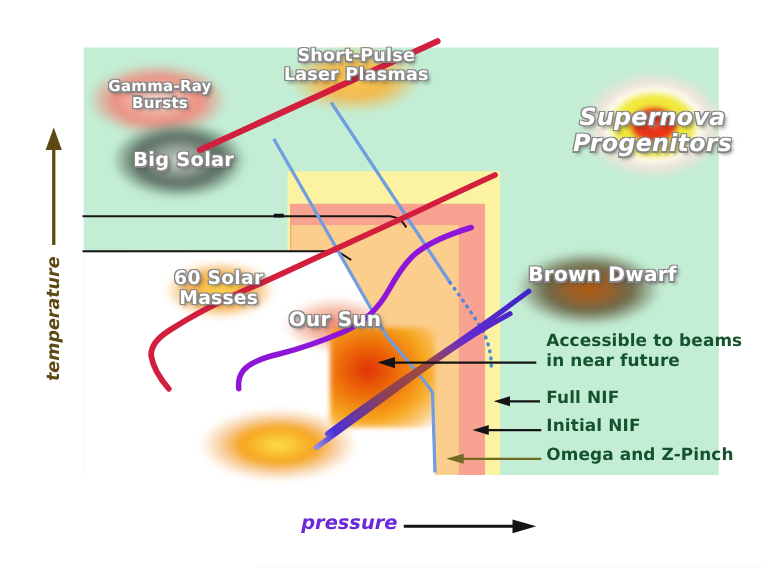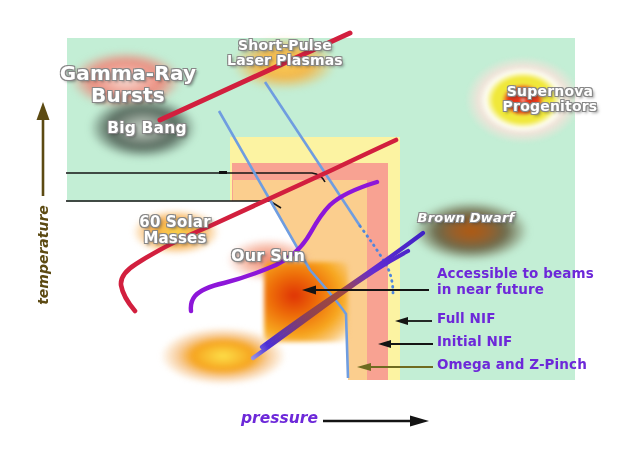--- a/index.html
+++ b/index.html
@@ -9,21 +9,21 @@
   }
   #canvas svg{position:absolute;left:0;top:0;}
   .blob{position:absolute;pointer-events:none;}
   .lbl{
     position:absolute;font-weight:bold;color:#fff;text-align:center;line-height:1.08;
     letter-spacing:.2px;white-space:nowrap;
     text-shadow:-1px -1px 0 #878787,1px -1px 0 #878787,-1px 1px 0 #878787,1px 1px 0 #878787,2px 2px 3px rgba(60,60,60,.55);
   }
   .lbl.center{transform:translateX(-50%);}
   .legend{
-    position:absolute;color:#6d28d9;font-weight:bold;font-size:13.5px;line-height:1.15;
+    position:absolute;color:#14532d;font-weight:bold;font-size:13.5px;line-height:1.15;
     white-space:nowrap;letter-spacing:.1px;
   }
   .axis{
     position:absolute;font-weight:bold;font-style:italic;white-space:nowrap;
   }
   #temperature-label{
     left:43px;top:255px;color:#5c4a12;font-size:14px;
     transform:translate(-50%,-50%) rotate(-90deg);
   }
   #pressure-label{left:241px;top:409px;color:#6d28d9;font-size:15.5px;}
@@ -86,36 +86,36 @@
     <polygon points="378,344 391,340 391,348" fill="#141414"></polygon>
     <path d="M433,367 L369,367" stroke="#6f6b20" stroke-width="1.8"></path>
     <polygon points="357,367 371,363 371,371" fill="#6f6b20"></polygon>
 
     <path d="M43,196 L43,116" stroke="#5c4a12" stroke-width="2.6"></path>
     <polygon points="43,102 36.5,120 49.5,120" fill="#5c4a12"></polygon>
     <path d="M323,421 L412,421" stroke="#141414" stroke-width="2.4"></path>
     <polygon points="429,421 410,415.5 410,426.5" fill="#141414"></polygon>
   </svg>
 
-  <div class="lbl center" style="left:128px;top:63px;font-size:20px;">
+  <div class="lbl center" style="left:128px;top:63px;font-size:12px;">
     <span>Gamma-Ray</span><br>
     <span>Bursts</span>
   </div>
   <div class="lbl center" style="left:147px;top:120px;font-size:15.5px;">
-    <span>Big Bang</span>
+    <span>Big Solar</span>
   </div>
   <div class="lbl center" style="left:285px;top:38px;font-size:14px;">
     <span>Short-Pulse</span><br>
     <span>Laser Plasmas</span>
   </div>
-  <div class="lbl center" style="left:550px;top:84px;font-size:14px;">
+  <div class="lbl center" style="left:522px;top:84px;font-size:19px;font-style:italic;">
     <span>Supernova</span><br>
     <span>Progenitors</span>
   </div>
-  <div class="lbl center" style="left:466px;top:211px;font-size:13px;font-style:italic;">
+  <div class="lbl center" style="left:482px;top:211px;font-size:16px;">
     <span>Brown Dwarf</span>
   </div>
   <div class="lbl center" style="left:175px;top:214px;font-size:15px;">
     <span>60 Solar</span><br>
     <span>Masses</span>
   </div>
   <div class="lbl center" style="left:268px;top:247px;font-size:16px;">
     <span>Our Sun</span>
   </div>
 

